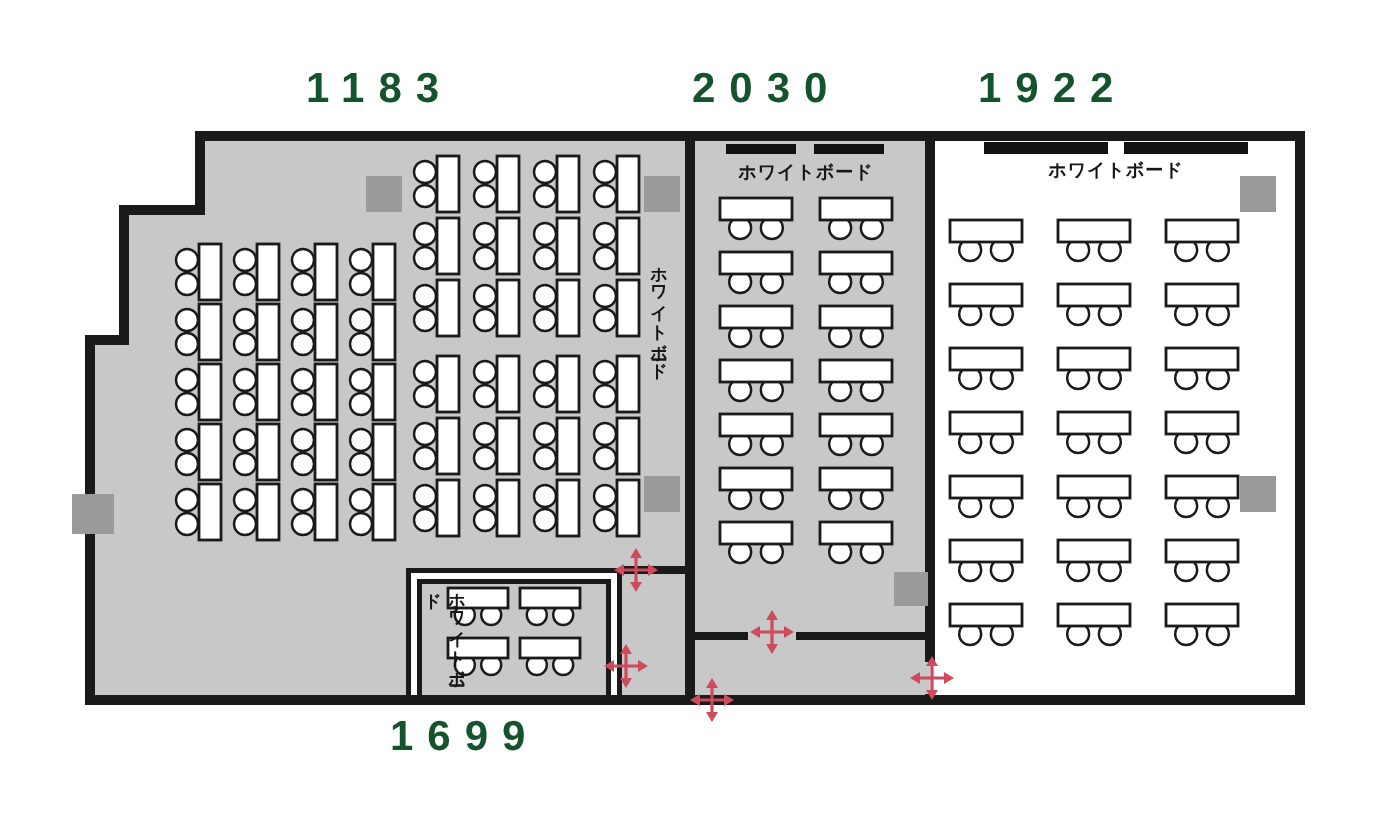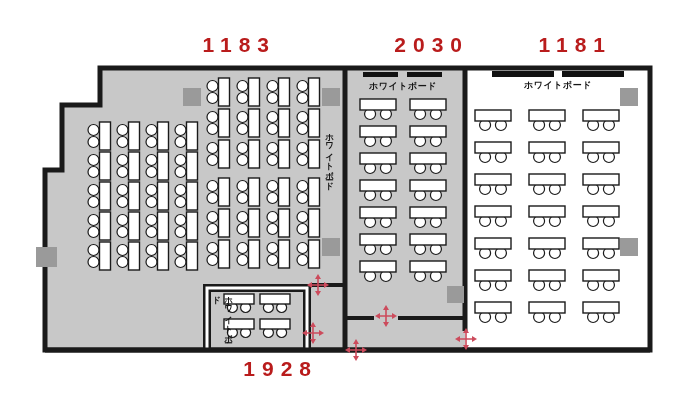--- a/index.html
+++ b/index.html
@@ -3,21 +3,21 @@
 <meta charset="utf-8">
 <style>
   html,body{margin:0;padding:0;background:#ffffff;}
   .stage{
     position:relative;width:689px;height:413px;background:#ffffff;
     font-family:"Liberation Sans","DejaVu Sans",sans-serif;overflow:hidden;
   }
   .stage svg{position:absolute;left:0;top:0;}
   .room-label{
     position:absolute;font-size:21px;font-weight:700;letter-spacing:7px;text-indent:7px;
-    color:#b91c1c;text-align:right;white-space:nowrap;
+    color:#14532d;text-align:left;white-space:nowrap;
   }
   .wb-label{
     position:absolute;font-size:9px;font-weight:700;color:#161616;
     text-align:center;white-space:nowrap;letter-spacing:0.5px;
   }
   .wb-label.vertical{
     writing-mode:vertical-rl;font-size:8.5px;letter-spacing:0;text-align:left;white-space:normal;
   }
   .desk{fill:#ffffff;stroke:#1a1a1a;stroke-width:1.4;}
   .chair{fill:#ffffff;stroke:#1a1a1a;stroke-width:1.2;}
@@ -507,21 +507,21 @@
           <path d="M0,-11 L3,-6 L-3,-6 Z" fill="#cc4b5c"></path>
           <path d="M0,11 L3,6 L-3,6 Z" fill="#cc4b5c"></path>
           <path d="M-11,0 L-6,-3 L-6,3 Z" fill="#cc4b5c"></path>
           <path d="M11,0 L6,-3 L6,3 Z" fill="#cc4b5c"></path>
         </g>
       </g>
   </svg>
 
   <div class="room-label" style="left:146px;top:33px;width:130px;">1183</div>
   <div class="room-label" style="left:339px;top:33px;width:130px;">2030</div>
-  <div class="room-label" style="left:482px;top:33px;width:130px;">1181</div>
-  <div class="room-label" style="left:188px;top:357px;width:130px;">1928</div>
+  <div class="room-label" style="left:482px;top:33px;width:130px;">1922</div>
+  <div class="room-label" style="left:188px;top:357px;width:130px;">1699</div>
 
   <div class="wb-label" style="left:347px;top:80px;width:112px;">ホワイトボード</div>
   <div class="wb-label" style="left:498px;top:79px;width:120px;">ホワイトボード</div>
   <div class="wb-label vertical" style="left:324px;top:127px;height:96px;">ホワイトボード</div>
   <div class="wb-label vertical" style="left:211px;top:290px;height:56px;">ホワイトボード</div>
 
 </div>
 
 </body></html>

